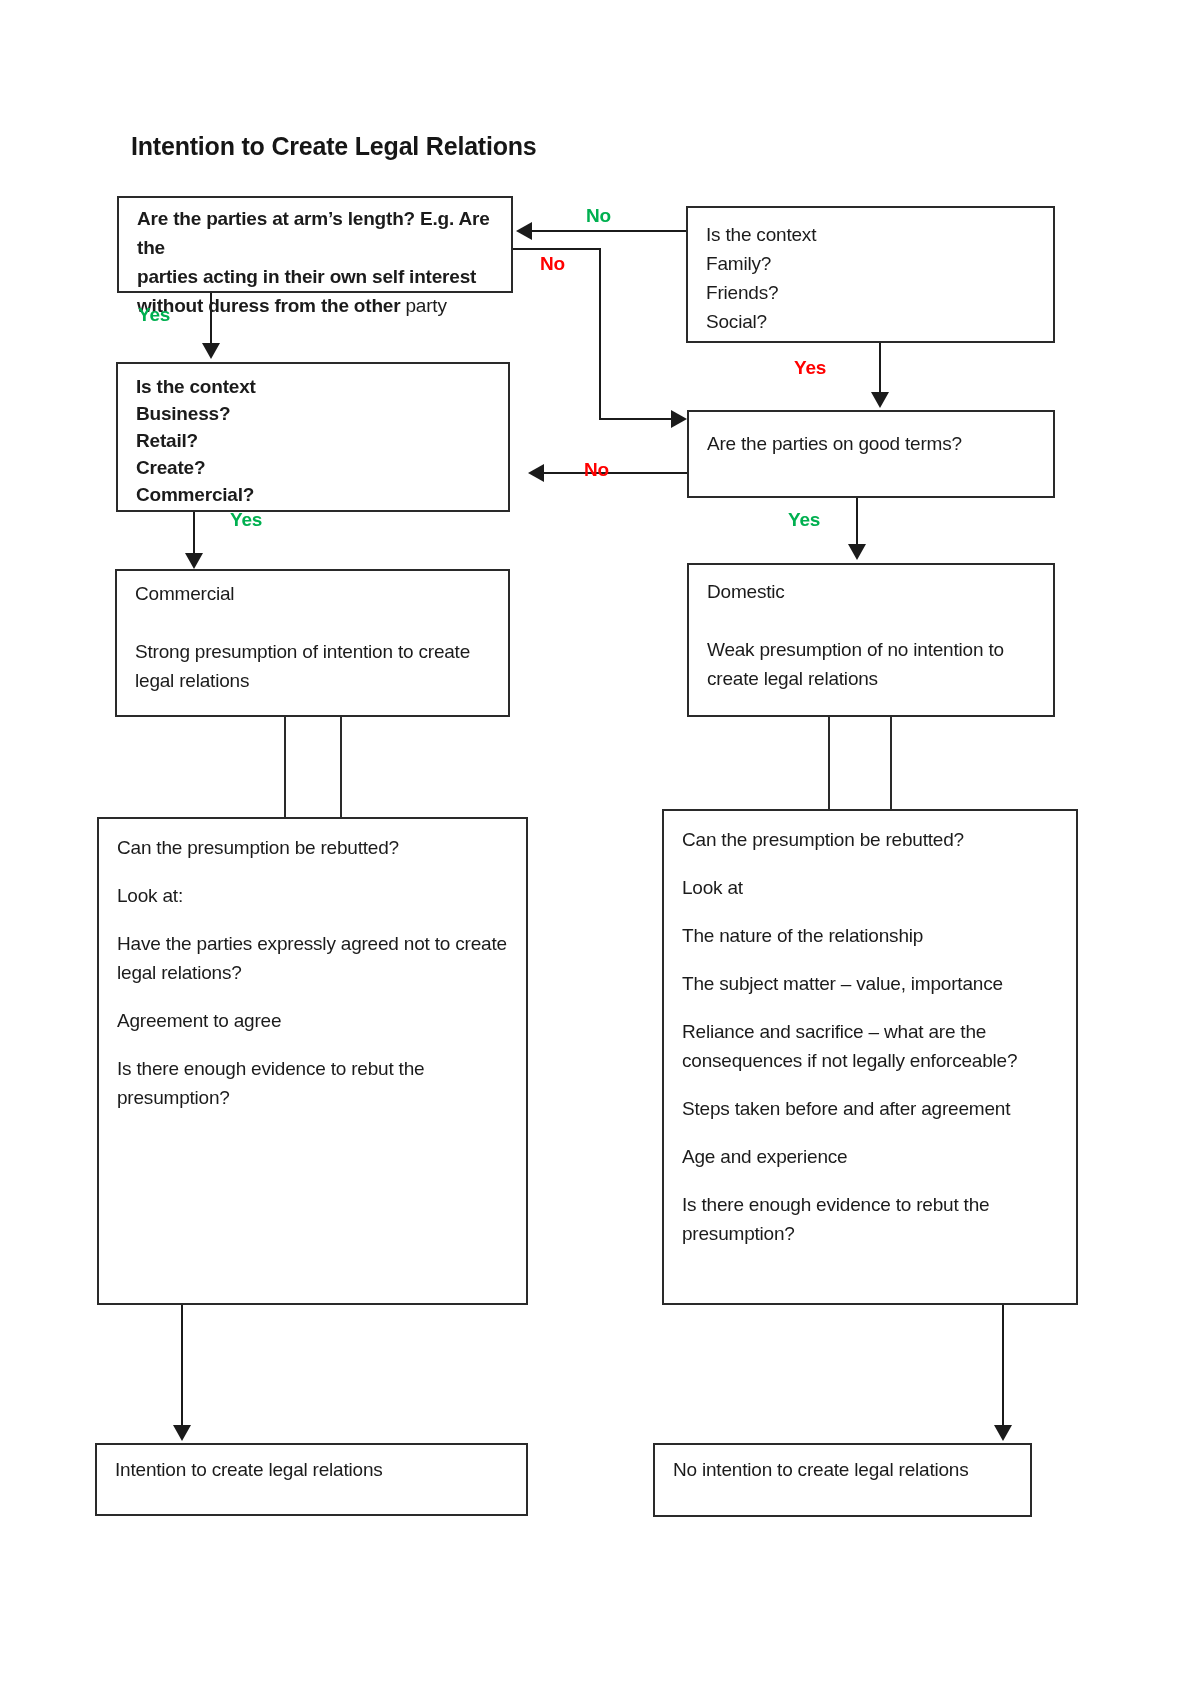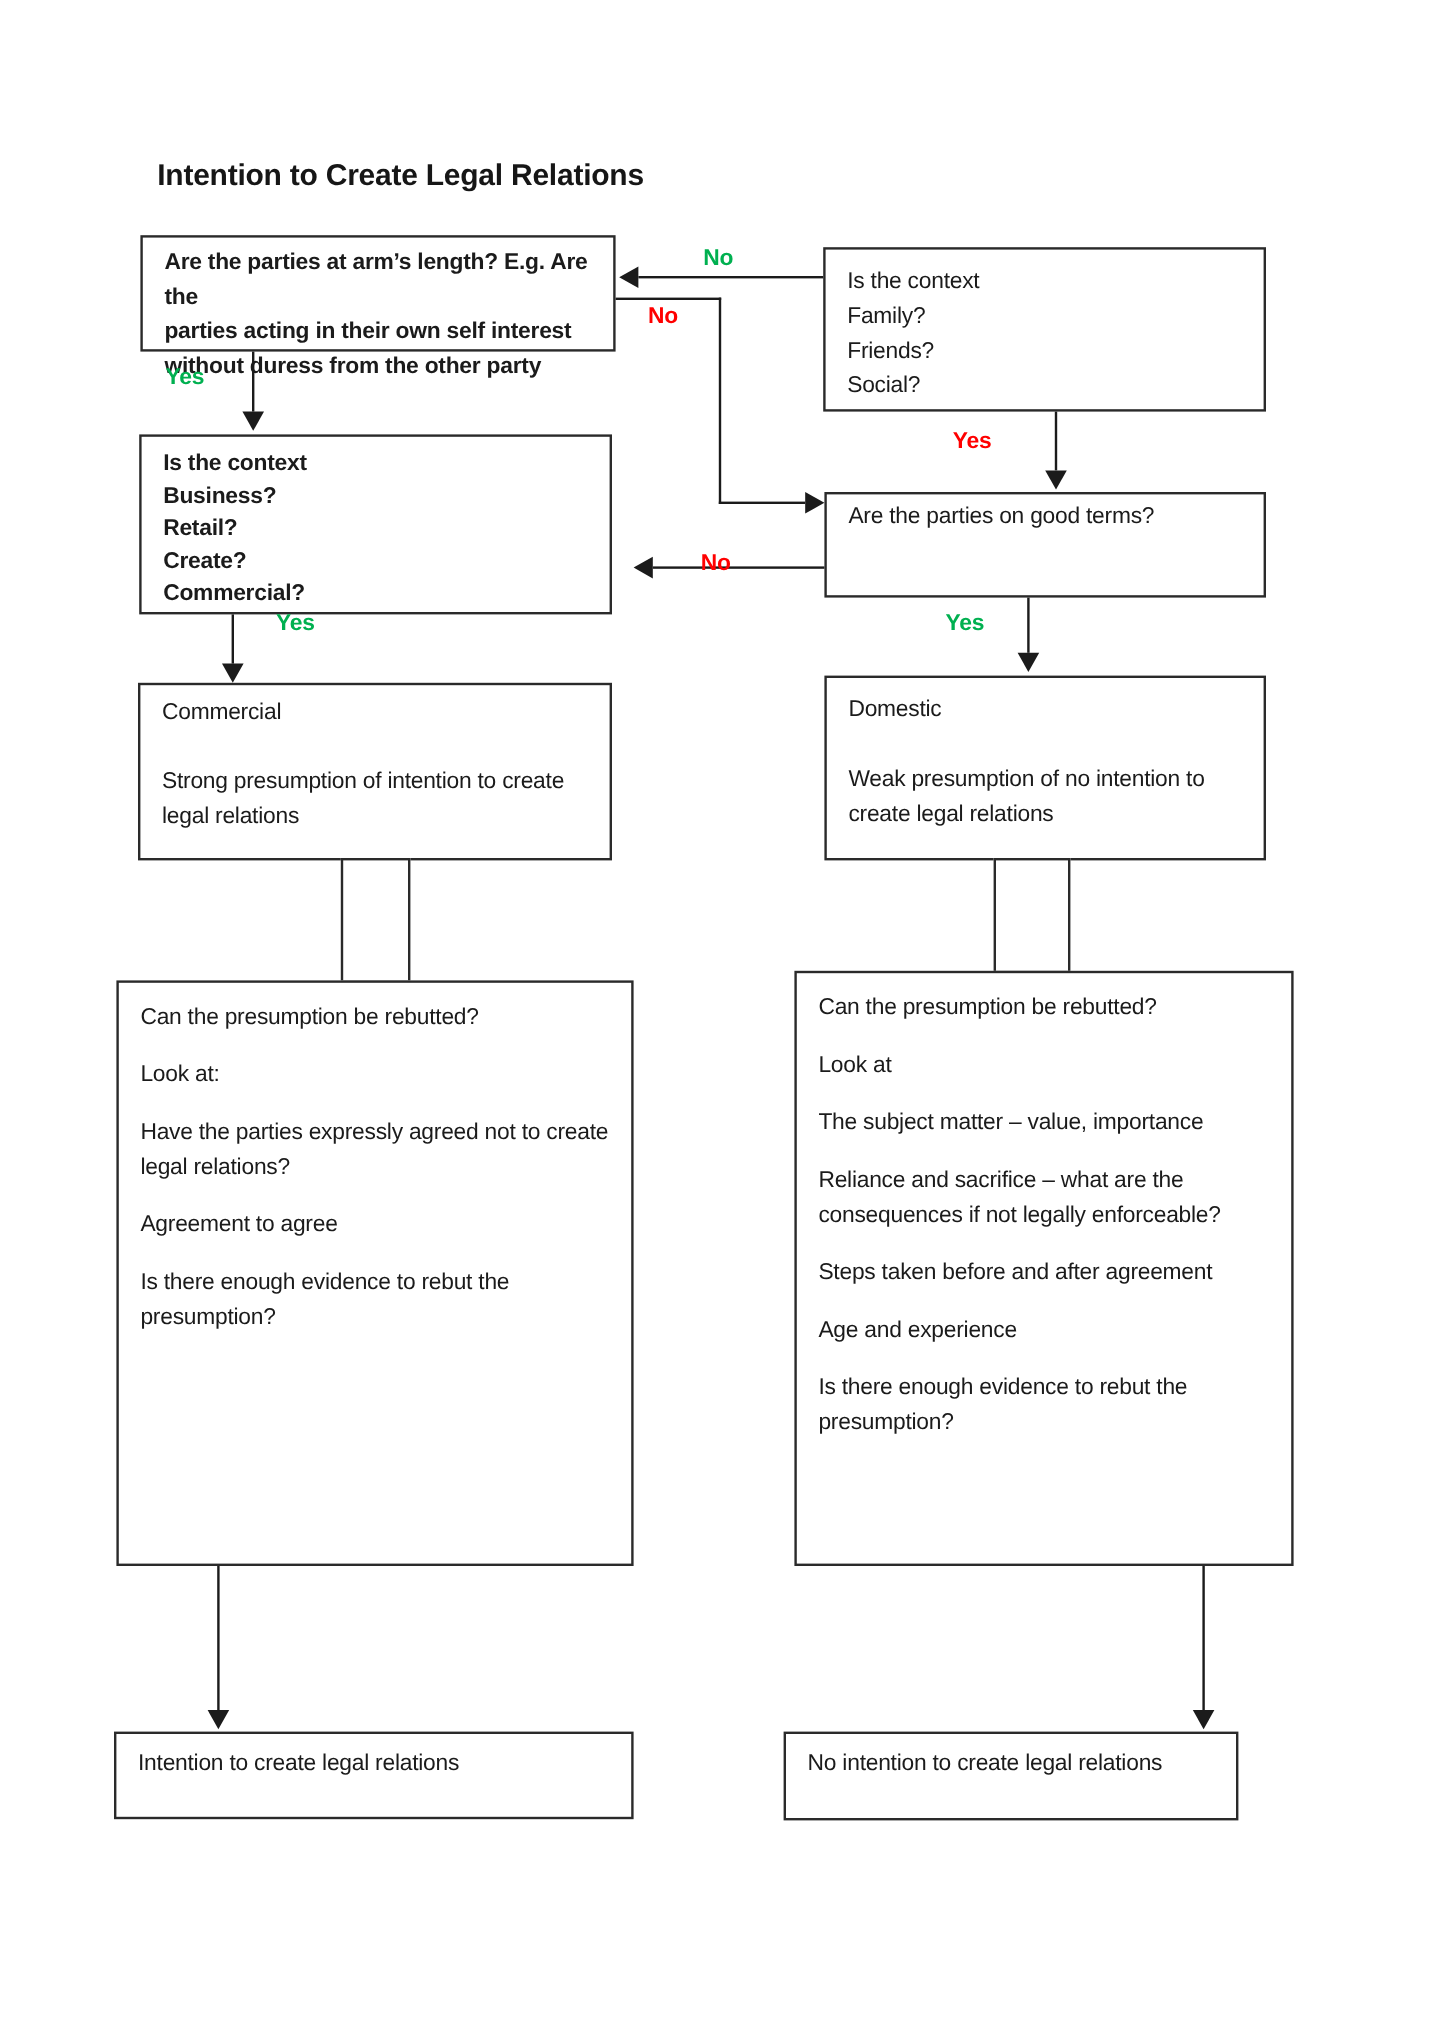--- a/index.html
+++ b/index.html
@@ -26,21 +26,21 @@
   .lbl { position:absolute; font-size:19px; font-weight:bold; line-height:24px; z-index:5; }
   .green { color:#00B050; }
   .red { color:#FF0000; }
   .arr { position:absolute; width:0; height:0; z-index:4; }
   .arr.down  { border-left:9px solid transparent; border-right:9px solid transparent; border-top:16px solid #1b1b1b; }
   .arr.left  { border-top:9px solid transparent; border-bottom:9px solid transparent; border-right:16px solid #1b1b1b; }
   .arr.right { border-top:9px solid transparent; border-bottom:9px solid transparent; border-left:16px solid #1b1b1b; }
   .para { margin:0 0 19px 0; }
   .para:last-child { margin-bottom:0; }
   .box-presume .para { margin-bottom:29px; }
-  .reg { font-weight:bold; }
+  .reg { font-weight:normal; }
 </style>
 </head>
 <body>
 
 <div class="canvas">
 
   <div class="title">Intention to Create Legal Relations</div>
 
   <div class="box bold" style="left:117px; top:196px; width:396px; height:97px; padding-top:6px;">
     <div>Are the parties at arm’s length? E.g. Are the</div>
@@ -56,21 +56,21 @@
   </div>
 
   <div class="box bold" style="left:116px; top:362px; width:394px; height:150px; line-height:27px; padding-top:9px;">
     <div>Is the context</div>
     <div>Business?</div>
     <div>Retail?</div>
     <div>Create?</div>
     <div>Commercial?</div>
   </div>
 
-  <div class="box" style="left:687px; top:410px; width:368px; height:88px; padding-top:4px;">
+  <div class="box" style="left:687px; top:410px; width:368px; height:88px; padding-top:17px;">
     <div>Are the parties on good terms?</div>
   </div>
 
   <div class="box box-presume" style="left:115px; top:569px; width:395px; height:148px; ">
     <div class="para">Commercial</div>
     <div class="para">Strong presumption of intention to create legal relations</div>
   </div>
 
   <div class="box box-presume" style="left:687px; top:563px; width:368px; height:154px; padding-top:12px;">
     <div class="para">Domestic</div>
@@ -84,20 +84,21 @@
     <div class="para">Can the presumption be rebutted?</div>
     <div class="para">Look at:</div>
     <div class="para">Have the parties expressly agreed not to create legal relations?</div>
     <div class="para">Agreement to agree</div>
     <div class="para">Is there enough evidence to rebut the presumption?</div>
   </div>
 
   <div class="box" style="left:662px; top:809px; width:416px; height:496px; padding-top:14px;">
     <div class="para">Can the presumption be rebutted?</div>
     <div class="para">Look at</div>
+    <div class="para">The nature of the relationship</div>
     <div class="para">The subject matter – value, importance</div>
     <div class="para">Reliance and sacrifice – what are the consequences if not legally enforceable?</div>
     <div class="para">Steps taken before and after agreement</div>
     <div class="para">Age and experience</div>
     <div class="para">Is there enough evidence to rebut the presumption?</div>
   </div>
 
   <div class="box" style="left:95px; top:1443px; width:433px; height:73px; padding-top:10px;">
     <div>Intention to create legal relations</div>
   </div>

